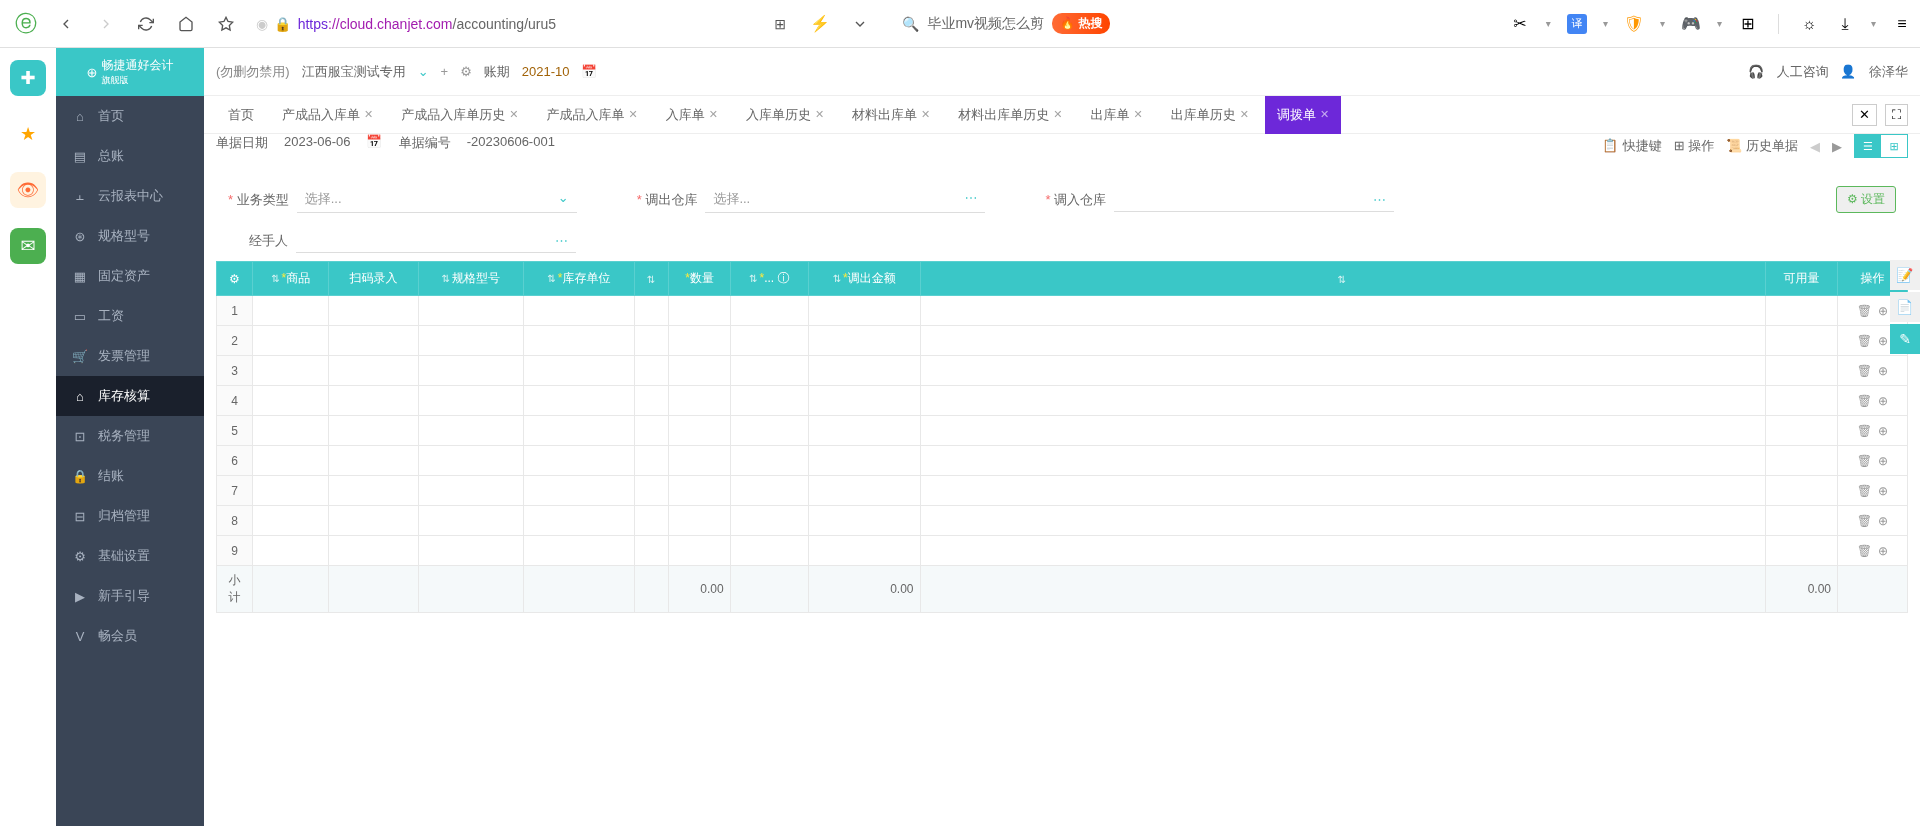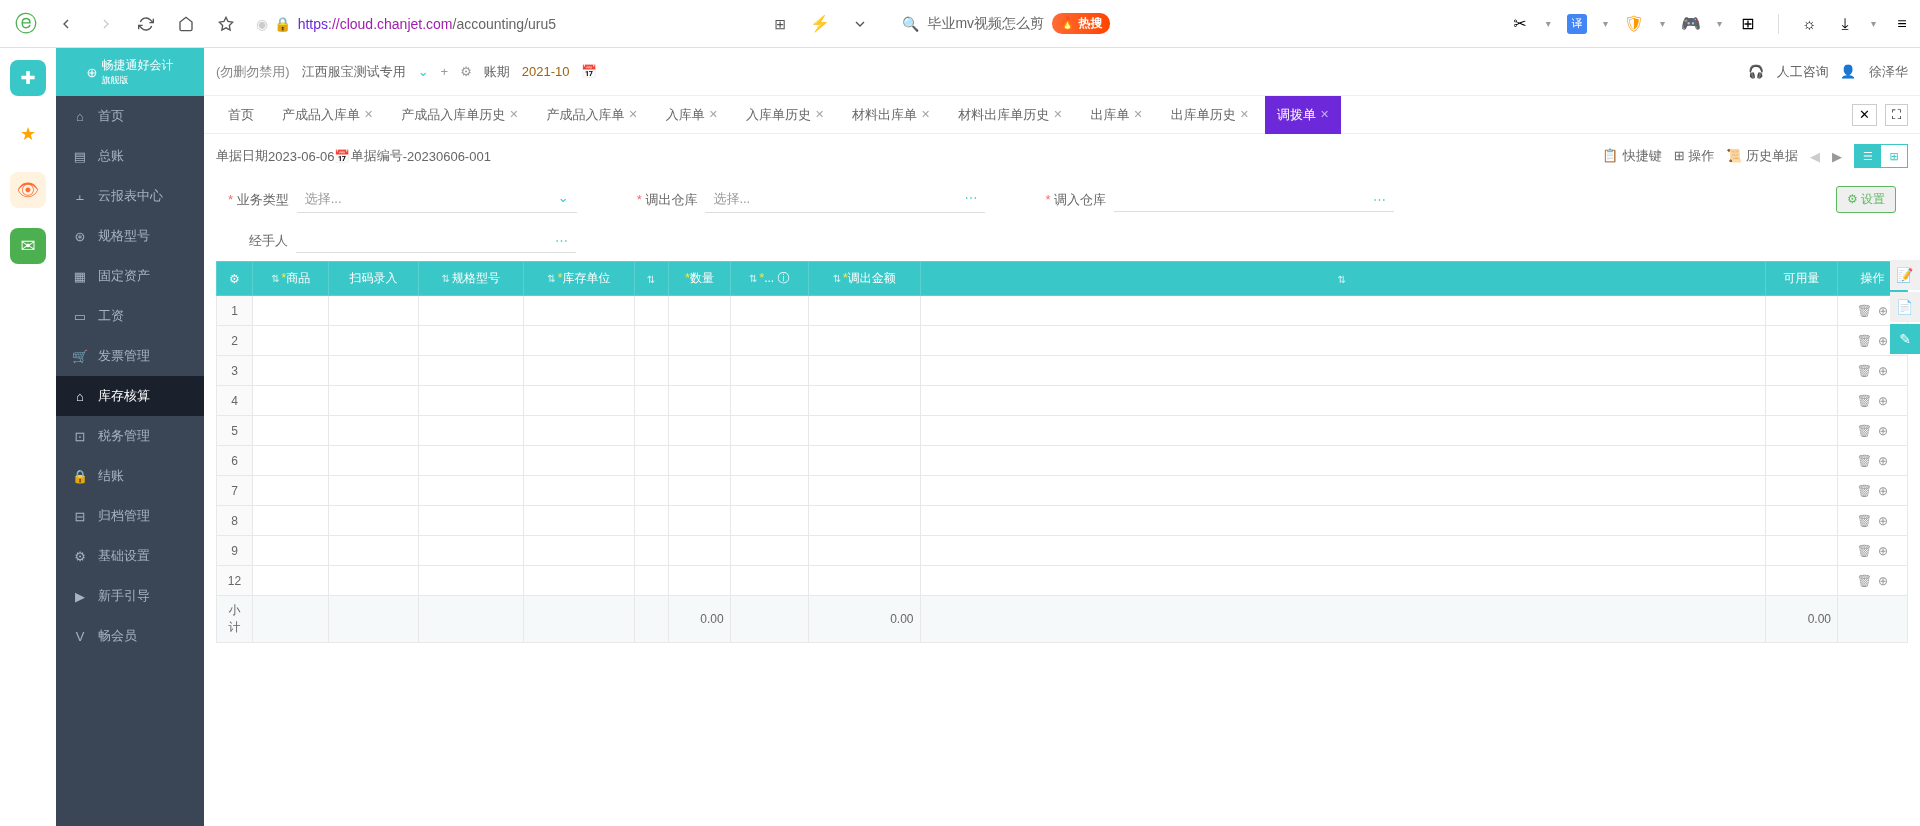--- a/index.html
+++ b/index.html
@@ -32,21 +32,21 @@
 .period-label{color:#666}
 .period-val{color:#a16207}
 .top-right{margin-left:auto;display:flex;align-items:center;gap:12px}
 
 .tabs-row{height:38px;display:flex;align-items:center;padding:0 12px;font-size:13px;border-bottom:1px solid #eee;gap:4px}
 .tab{padding:0 12px;height:38px;display:flex;align-items:center;gap:4px;color:#666;cursor:pointer;white-space:nowrap}
 .tab.active{background:#6d28d9;color:#fff}
 .tab-close{font-size:11px;opacity:0.6}
 .tab-actions{margin-left:auto;display:flex;gap:8px}
 
-.doc-info{height:44px;display:flex;align-items:center;padding:0 12px;font-size:13px;color:#666}
+.doc-info{height:44px;display:flex;align-items:flex-start;padding:0 12px;gap:16px;font-size:13px;color:#666}
 .doc-info-right{margin-left:auto;display:flex;align-items:center;gap:12px}
 .view-toggle{display:flex;border:1px solid #3ac7c7}
 .view-btn{width:26px;height:22px;display:flex;align-items:center;justify-content:center;font-size:11px}
 .view-btn.active{background:#3ac7c7;color:#fff}
 
 .form-row{padding:8px 24px;display:flex;gap:60px;font-size:13px}
 .form-field{display:flex;align-items:center;gap:8px}
 .field-label{color:#666;min-width:60px;text-align:right}
 .required{color:#f56c6c}
 .field-input{border:none;border-bottom:1px solid #ddd;padding:4px 8px;min-width:280px;color:#999;position:relative}
@@ -508,39 +508,20 @@
               <td></td>
               <td></td>
               <td></td>
               <td class="action-col">
                 <div class="action-icons">
                   <span>🗑</span>
                   <span>⊕</span>
                 </div>
               </td>
             </tr>
-            <tr>
-              <td class="row-num">12</td>
-              <td></td>
-              <td></td>
-              <td></td>
-              <td></td>
-              <td></td>
-              <td></td>
-              <td></td>
-              <td></td>
-              <td></td>
-              <td></td>
-              <td class="action-col">
-                <div class="action-icons">
-                  <span>🗑</span>
-                  <span>⊕</span>
-                </div>
-              </td>
-            </tr>
           </tbody>
         <tfoot>
           <tr class="subtotal-row">
             <td>小计</td>
             <td></td>
               <td></td>
               <td></td>
               <td></td>
               <td></td>
             <td style="text-align:right">0.00</td>

